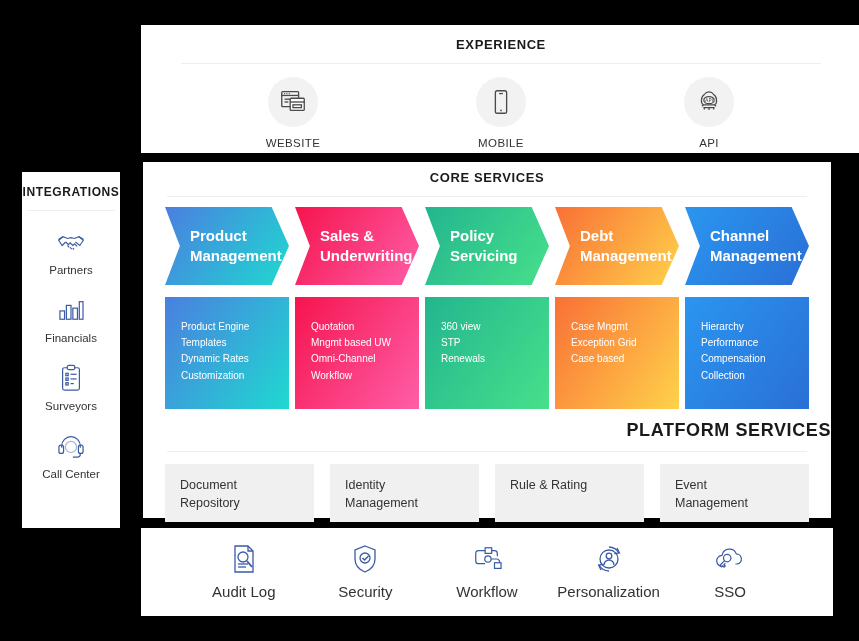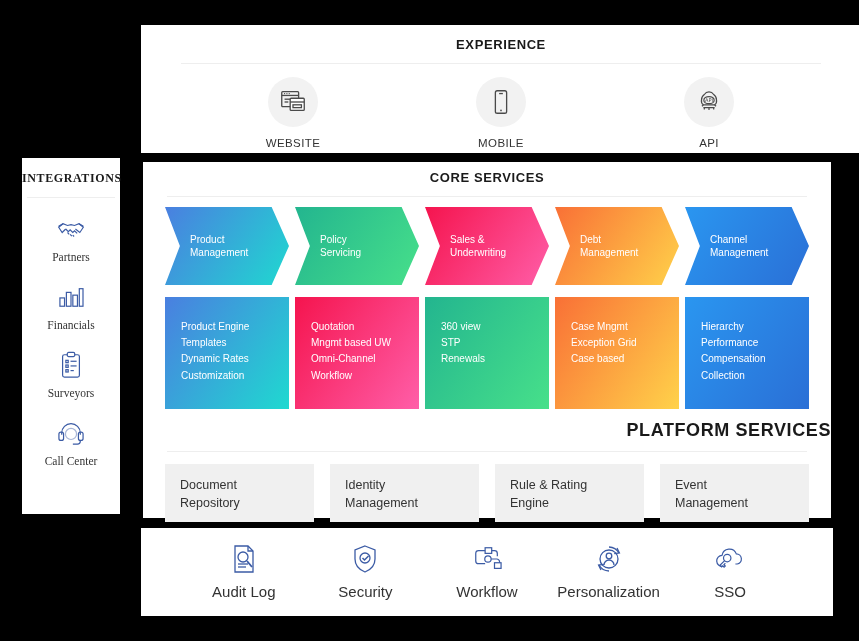--- a/index.html
+++ b/index.html
@@ -40,21 +40,21 @@
     background: #f2f2f2;
     display: flex; align-items: center; justify-content: center;
   }
   .exp-label {
     margin-top: 10px;
     font-size: 11.5px; letter-spacing: 0.4px; color: #333333;
     text-align: center; white-space: nowrap;
   }
 
   
-  #integrations-panel { left: 22px; top: 158px; width: 98px; height: 356px; font-family: Liberation Serif, serif; }
+  #integrations-panel { left: 22px; top: 172px; width: 98px; height: 356px; }
   #integrations-panel .panel-title { padding-top: 13px; font-size: 12px; }
   #integrations-panel .title-rule { width: 88px; }
   .integ-list { padding-top: 14px; }
   .integ-item {
     display: flex; flex-direction: column; align-items: center;
     margin-bottom: 17px;
   }
   .integ-icon { height: 34px; display: flex; align-items: center; justify-content: center; }
   .integ-label { margin-top: 5px; font-size: 11.5px; color: #333333; white-space: nowrap; }
 
@@ -65,21 +65,21 @@
 
   .chev-row { position: relative; height: 78px; margin-top: 10px; padding: 0 22px; display: flex; gap: 6px; }
   .chev {
     position: relative; flex: 1; height: 78px;
     display: flex; align-items: center;
     clip-path: polygon(0 0, 86% 0, 100% 50%, 86% 100%, 0 100%, 12% 50%);
     color: #ffffff;
   }
   .chev:first-child { clip-path: polygon(0 0, 86% 0, 100% 50%, 86% 100%, 0 100%, 12% 50%); }
   .chev-text {
-    padding-left: 25px; font-size: 10px; line-height: 1.32; font-weight: normal;
+    padding-left: 25px; font-size: 15px; line-height: 1.32; font-weight: bold;
   }
 
   .box-row { display: flex; gap: 6px; padding: 12px 22px 0 22px; }
   .svc-box {
     flex: 1; height: 112px; padding: 22px 0 0 16px; color: #ffffff;
   }
   .svc-box div { font-size: 10px; line-height: 1.62; }
 
   .platform-title { text-align: right; font-size: 18px; font-weight: bold; letter-spacing: 0.6px; color: #1a1a1a; margin-top: 11px; }
   .platform-rule { width: 640px; height: 1px; background: #eeeeee; margin: 10px auto 0 auto; }
@@ -219,30 +219,30 @@
     <div class="panel-title">CORE SERVICES</div>
     <div class="title-rule"></div>
 
     <div class="chev-row">
       <div class="chev" style="background: linear-gradient(125deg, rgb(74, 127, 224) 0%, rgb(31, 217, 208) 100%);">
         <div class="chev-text">
           <div>Product</div>
           <div>Management</div>
         </div>
       </div>
+      <div class="chev" style="background: linear-gradient(125deg, rgb(245, 20, 78) 0%, rgb(255, 94, 168) 100%);">
+        <div class="chev-text">
+          <div>Sales &amp;</div>
+          <div>Underwriting</div>
+        </div>
+      </div>
       <div class="chev" style="background: linear-gradient(125deg, rgb(35, 181, 143) 0%, rgb(71, 224, 138) 100%);">
         <div class="chev-text">
           <div>Policy</div>
           <div>Servicing</div>
-        </div>
-      </div>
-      <div class="chev" style="background: linear-gradient(125deg, rgb(245, 20, 78) 0%, rgb(255, 94, 168) 100%);">
-        <div class="chev-text">
-          <div>Sales &amp;</div>
-          <div>Underwriting</div>
         </div>
       </div>
       <div class="chev" style="background: linear-gradient(125deg, rgb(249, 112, 54) 0%, rgb(255, 210, 74) 100%);">
         <div class="chev-text">
           <div>Debt</div>
           <div>Management</div>
         </div>
       </div>
       <div class="chev" style="background: linear-gradient(125deg, rgb(42, 150, 240) 0%, rgb(42, 111, 214) 100%);">
         <div class="chev-text">
@@ -290,21 +290,20 @@
       <div class="plat-box">
         <div>Document</div>
         <div>Repository</div>
       </div>
       <div class="plat-box">
         <div>Identity</div>
         <div>Management</div>
       </div>
       <div class="plat-box">
         <div>Rule &amp; Rating</div>
-        <div>Engine</div>
       </div>
       <div class="plat-box">
         <div>Event</div>
         <div>Management</div>
       </div>
     </div>
   </div>
 
   <div class="panel" id="bottom-panel">
     <div class="bot-row">

